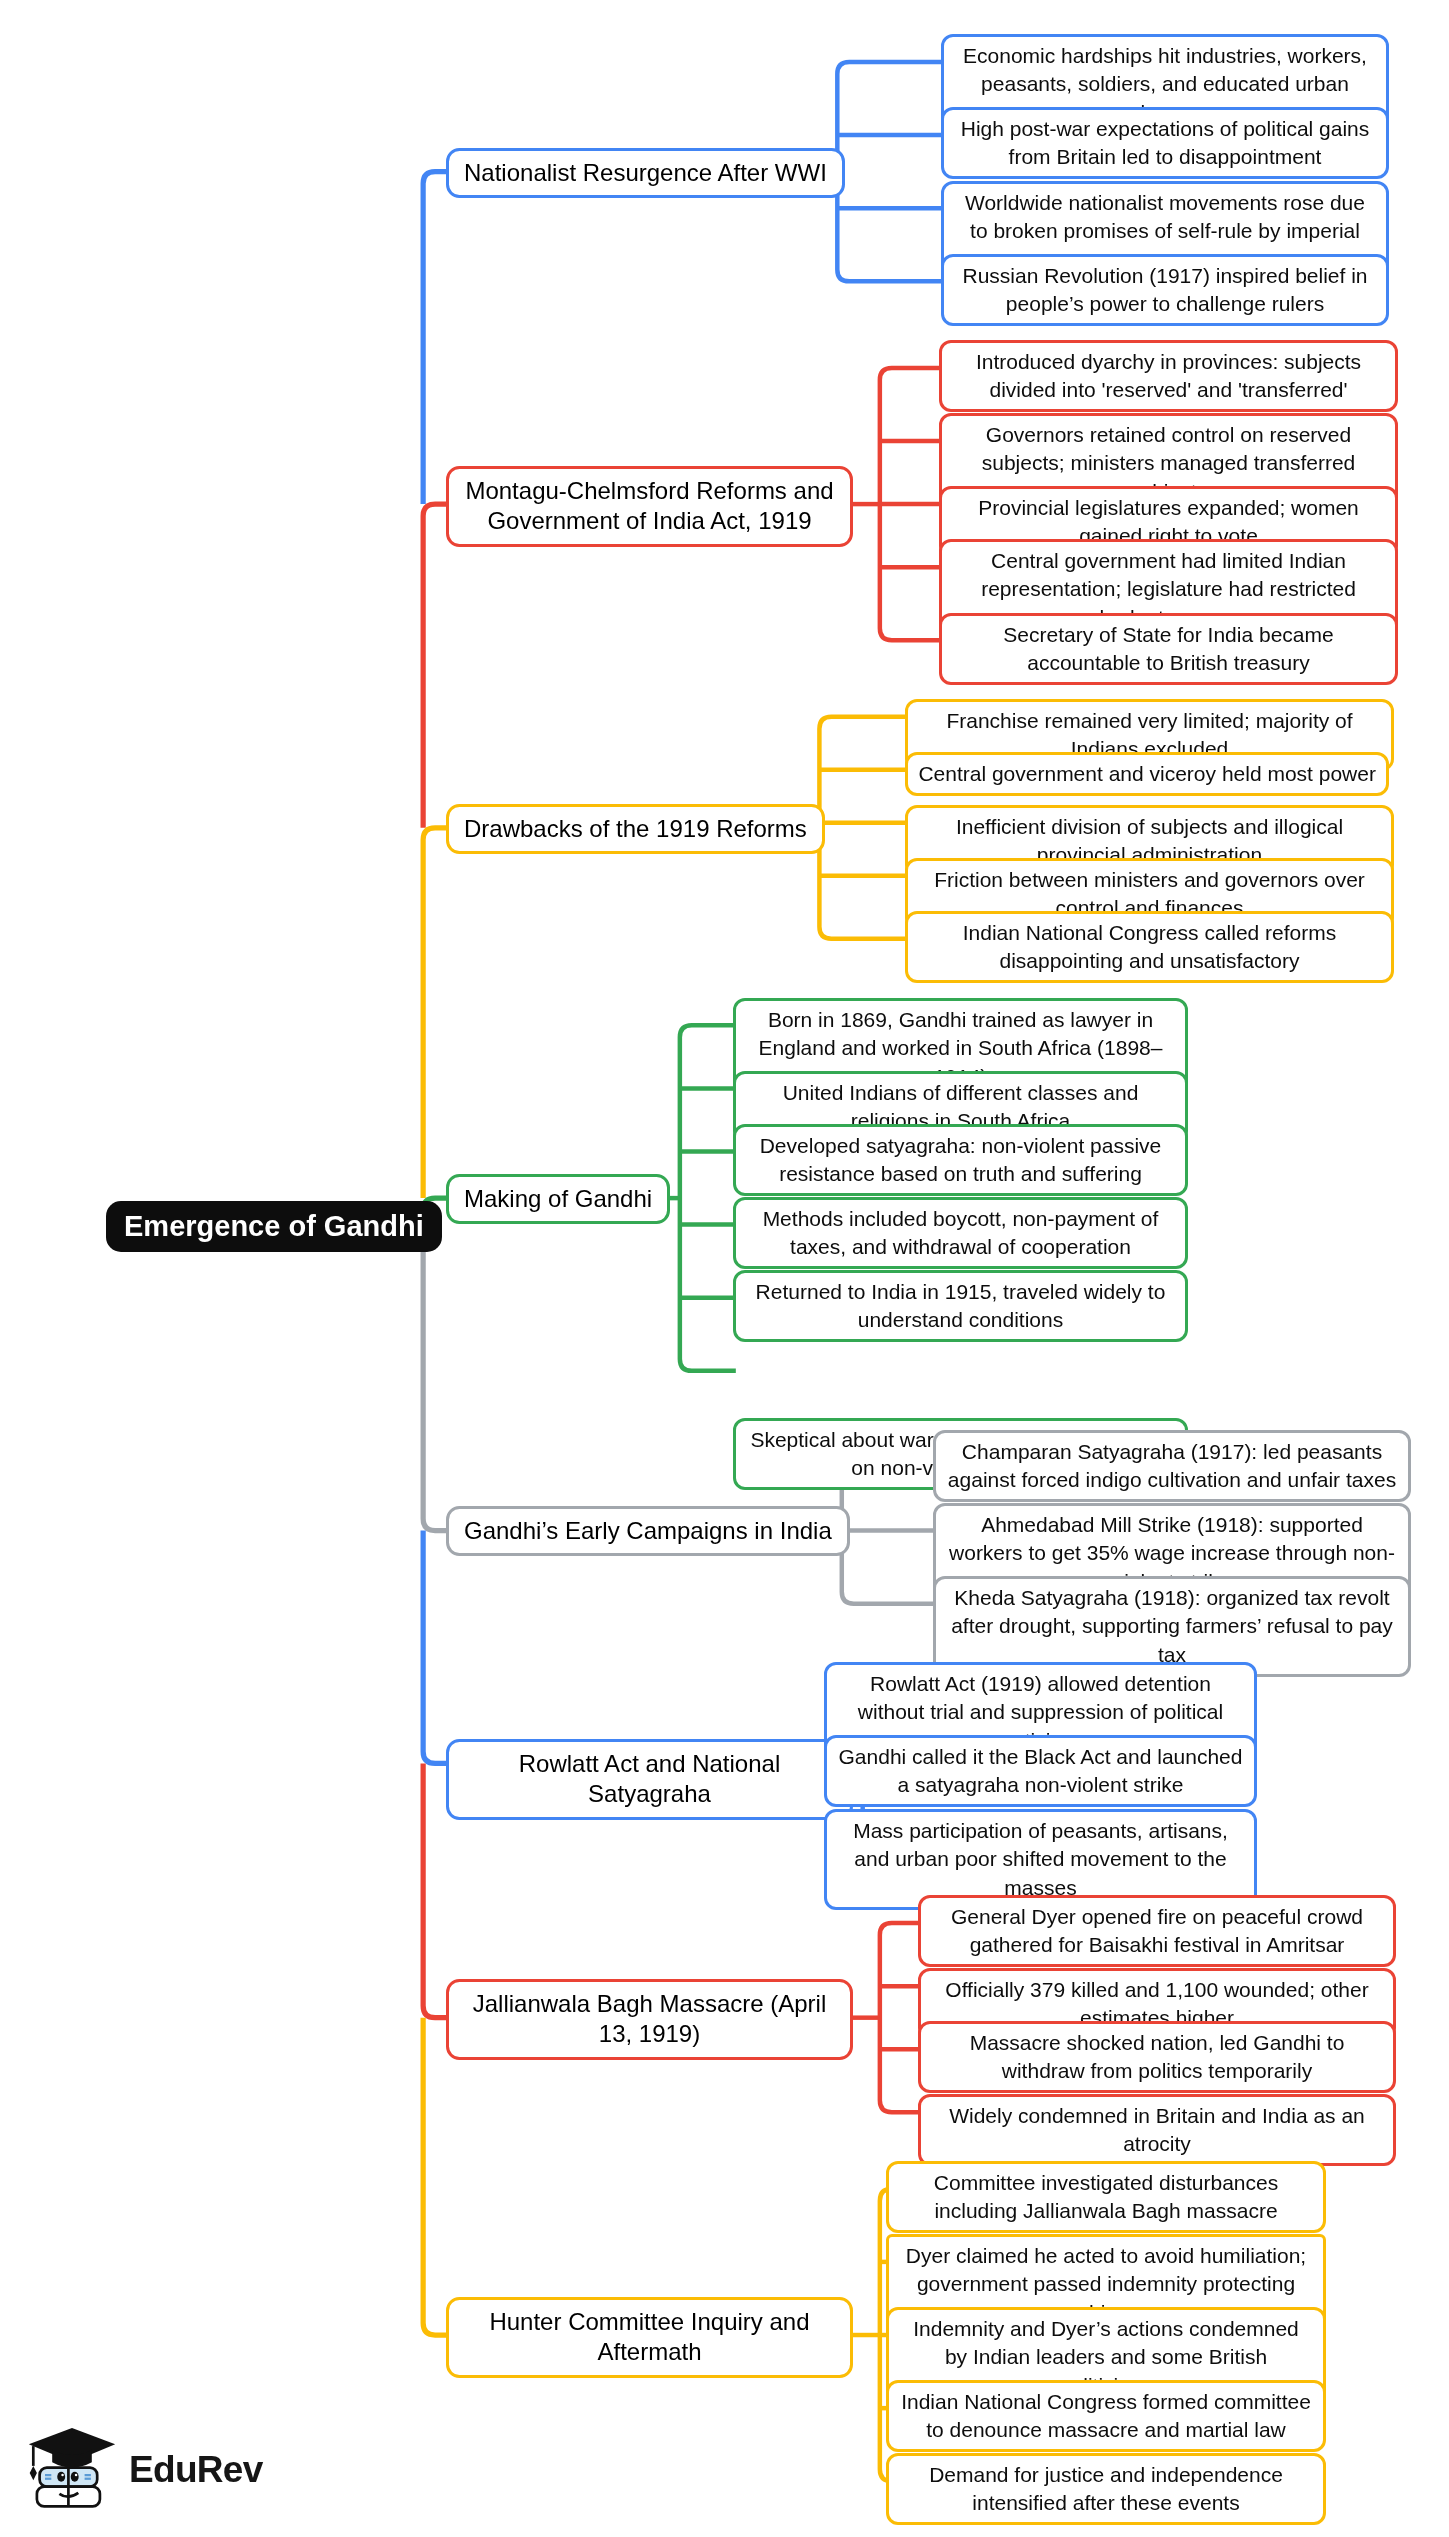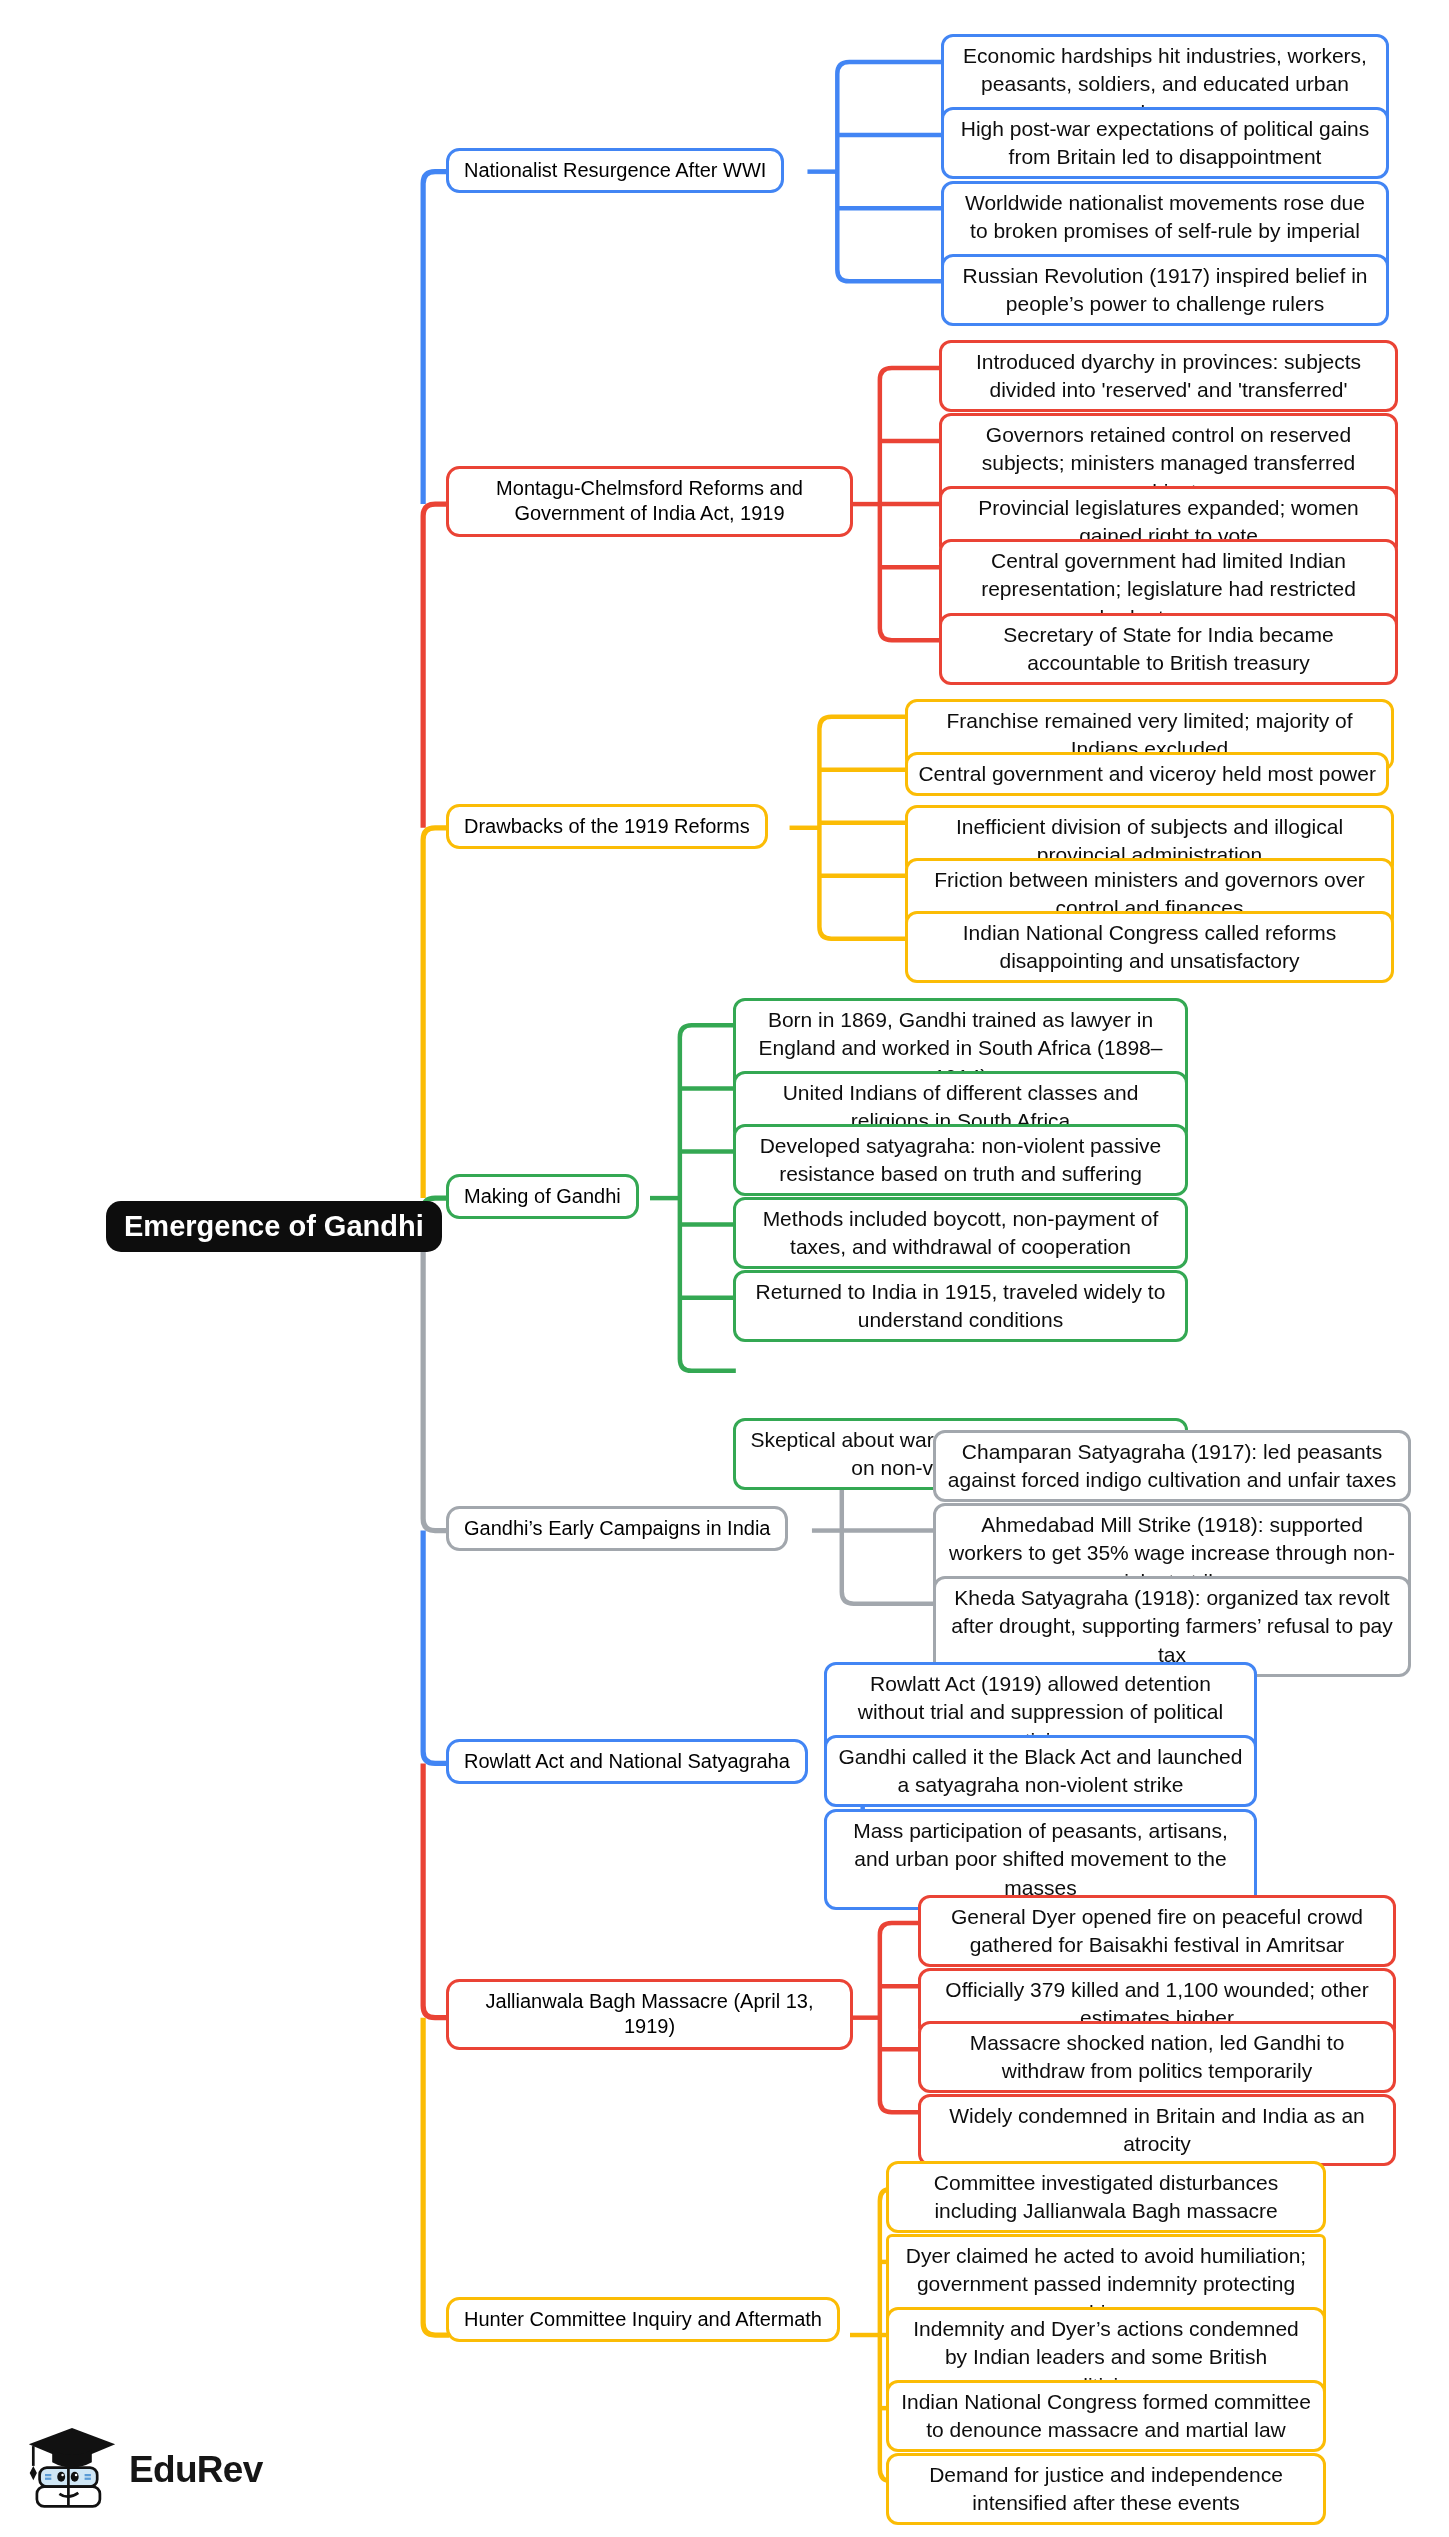--- a/index.html
+++ b/index.html
@@ -10,21 +10,21 @@
   #connectors{position:absolute;left:0;top:0;}
   .leaf-node{
     position:absolute;box-sizing:border-box;display:inline-block;
     background:#ffffff;border:3px solid #999;border-radius:12px;
     padding:4.5px 10.4px;font-size:21px;line-height:1.36;text-align:center;
     color:#0d0d0d;
   }
   .heading-node{
     position:absolute;box-sizing:border-box;display:inline-block;
     background:#ffffff;border:3.7px solid #999;border-radius:13.4px;
-    padding:6.7px 15px;font-size:20px;line-height:1.28;text-align:center;
+    padding:6.7px 15px;font-size:24px;line-height:1.28;text-align:center;
     color:#000000;
   }
   #root-node{
     position:absolute;box-sizing:border-box;display:inline-block;
     background:#0d0d0d;color:#ffffff;font-weight:bold;font-size:29px;
     padding:9px 18px;border-radius:15px;white-space:nowrap;
   }
   #logo{position:absolute;left:27px;top:2426px;display:flex;align-items:center;gap:12px;}
   #logo-text{font-size:37px;font-weight:800;color:#161616;letter-spacing:-0.7px;}
 </style>

